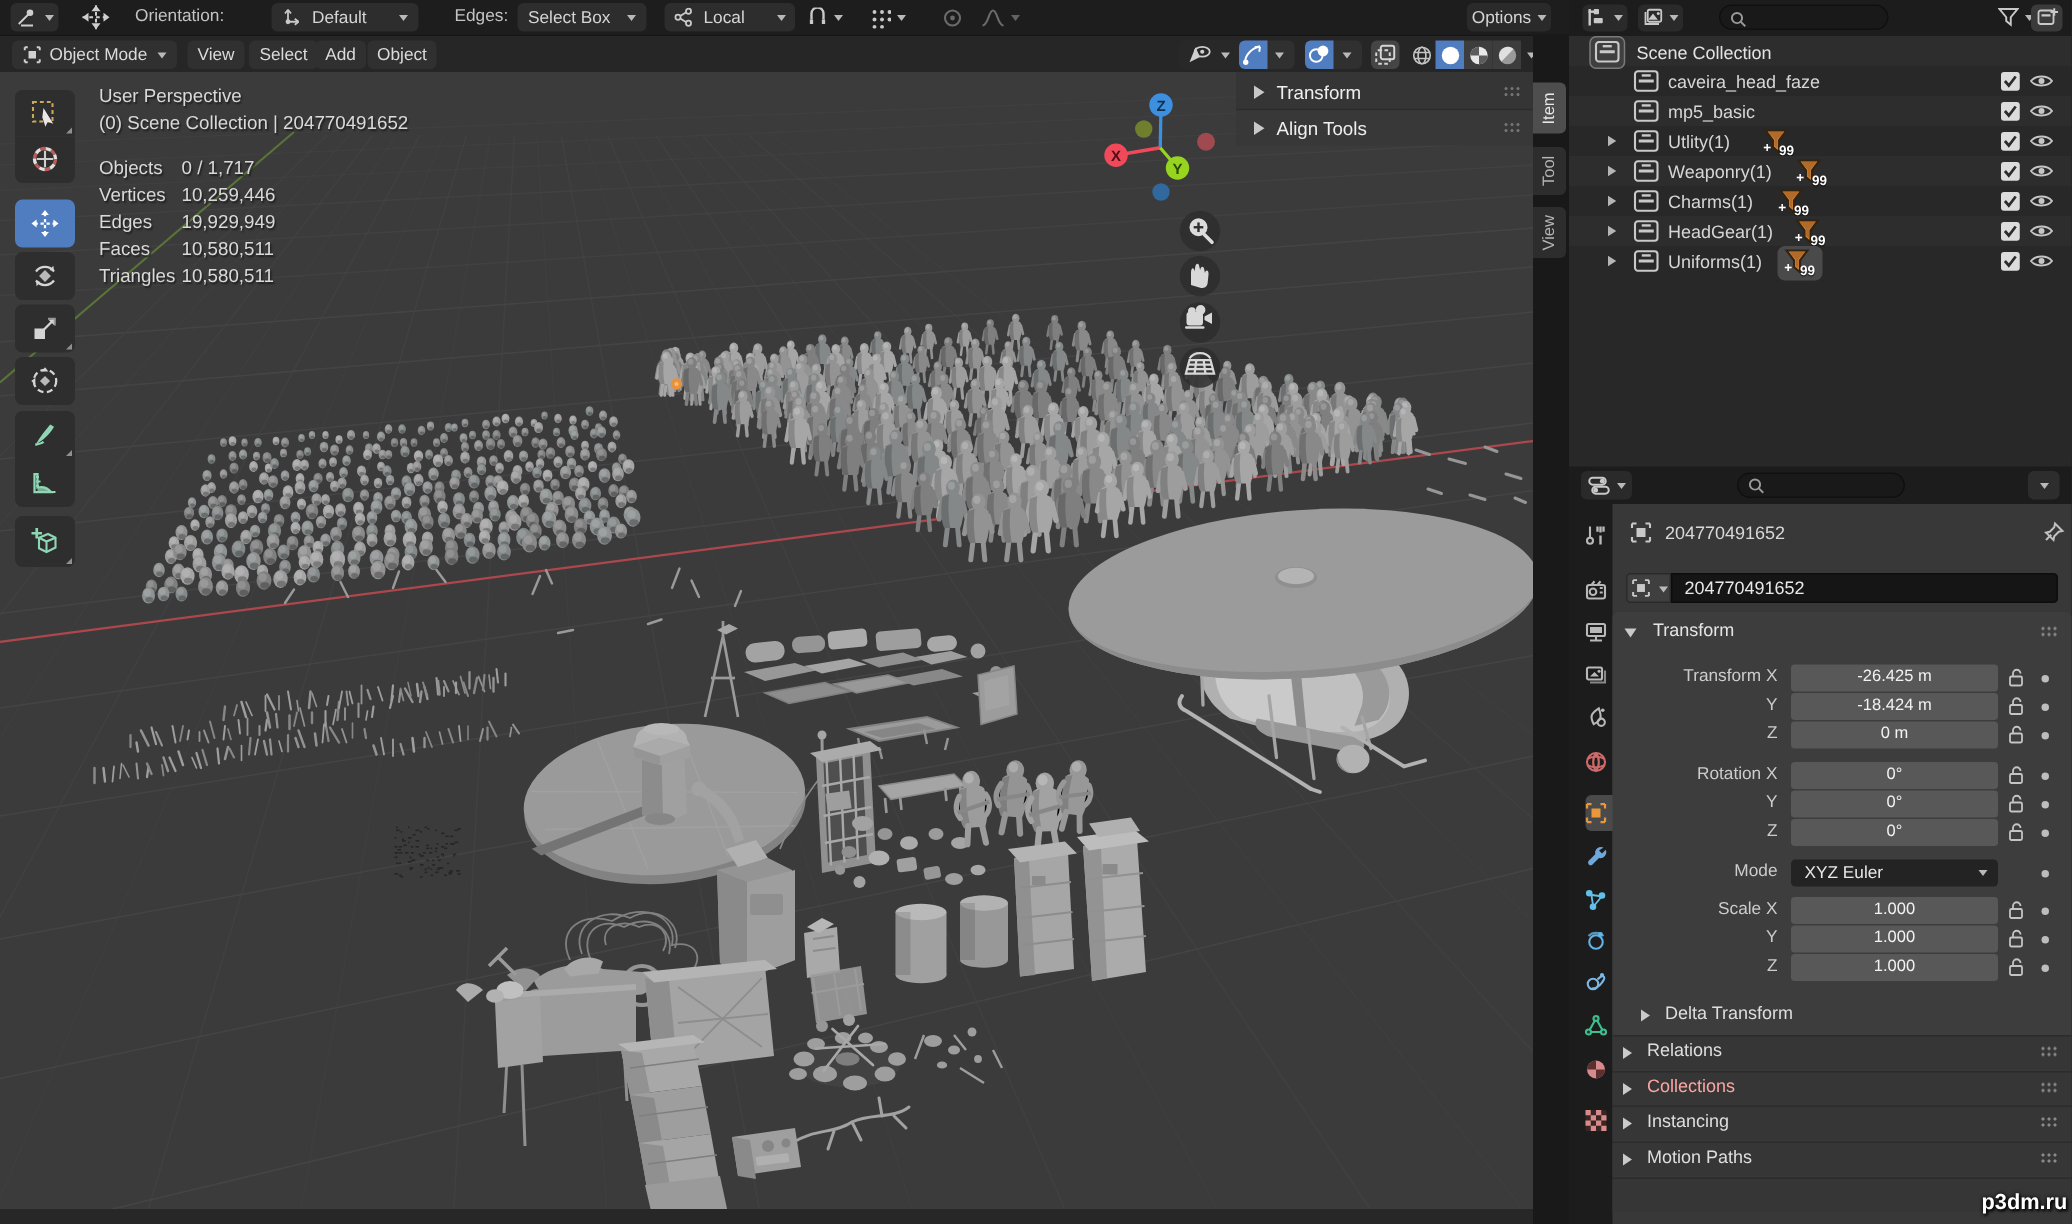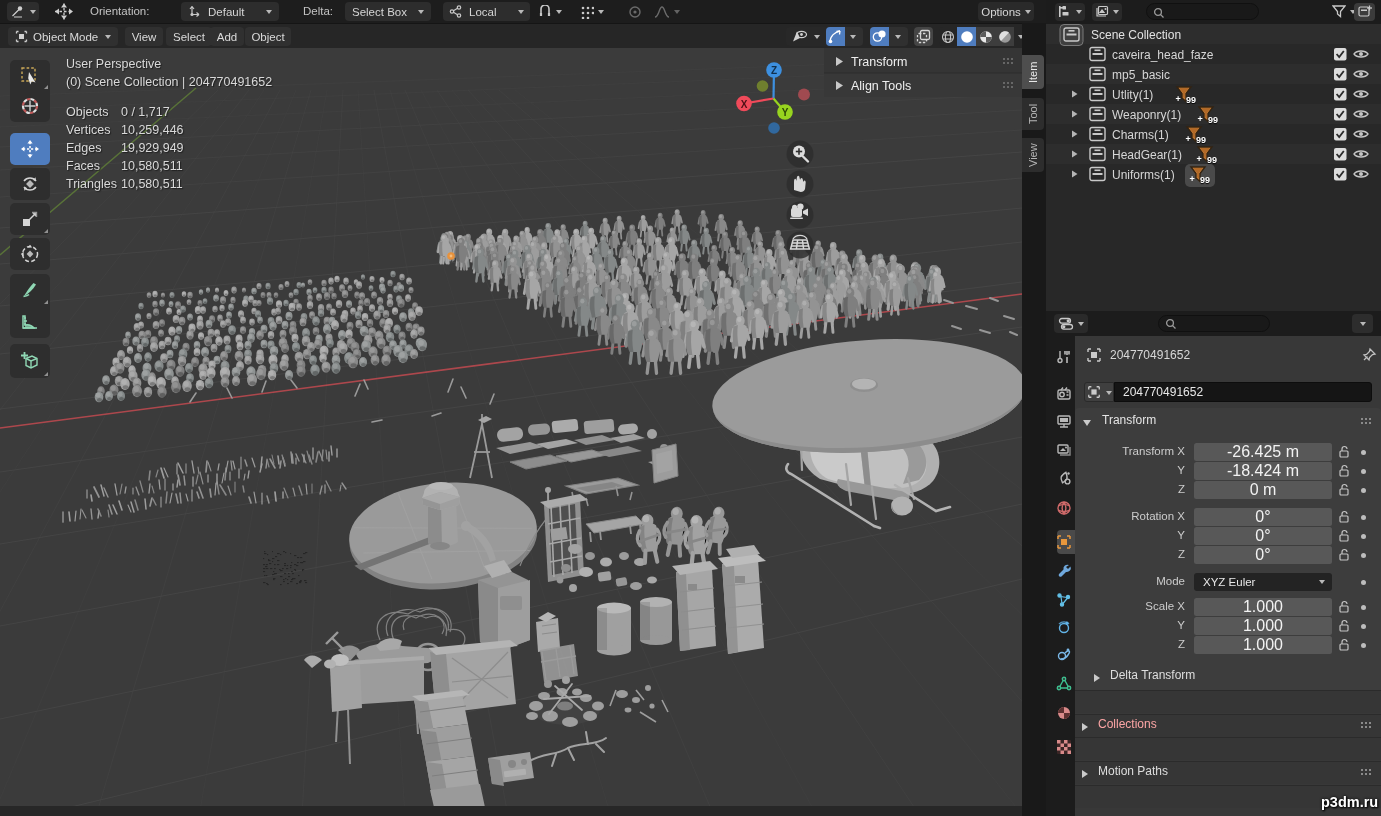--- a/index.html
+++ b/index.html
@@ -14,21 +14,21 @@
 .men{position:absolute;top:3px;height:19px;background:#303030;border-radius:4px;color:#dadada;
  font-size:11.5px;display:flex;align-items:center;justify-content:center}
 .car{width:0;height:0;border-left:3.5px solid transparent;border-right:3.5px solid transparent;
  border-top:4.5px solid #b9b9b9;display:inline-block}
 svg.ic{display:block}
 #vp{position:absolute;left:0;top:48px}
 .tab{position:absolute;left:1022px;width:22px;background:#2d2d2d;color:#b5b5b5;font-size:11px;
  border-radius:4px 0 0 4px;display:flex;align-items:center;justify-content:center;
  writing-mode:vertical-rl;transform:rotate(180deg)}
 .plabel{position:absolute;color:#cccccc;font-size:11.5px;text-align:right}
-.pfield{position:absolute;background:#585858;border-radius:2.5px;color:#f2f2f2;font-size:16px;
+.pfield{position:absolute;background:#585858;border-radius:2.5px;color:#f2f2f2;font-size:11px;
  text-align:center;line-height:17px}
 .dots6{position:absolute;width:12px;height:8px;
  background-image:radial-gradient(#8a8a8a 1px,transparent 1.1px);background-size:4px 4px}
 </style></head>
 <body>
 <div id="topbar" class="abs">
     <div class="pill" style="left:7px;top:2px;width:32px;height:19px">
 <svg class="ic" width="15" height="14" viewBox="0 0 15 14">
         <g stroke="#cfcfcf" fill="none" stroke-width="1.2">
 <path d="M1.5,11 L10,2.5 M3,12 h8"></path>
@@ -53,21 +53,21 @@
         <g stroke="#c8c8c8" fill="none" stroke-width="1.2">
 <path d="M4,1.5 v8 M4,9.5 h7"></path>
           <path d="M4,1.5 l-2,2.5 M4,1.5 l2,2.5"></path>
           <path d="M11,9.5 l-2.5,-2 M11,9.5 l-2.5,2"></path>
 <circle cx="4" cy="9.5" r="1.6" fill="#c8c8c8" stroke="none"></circle>
         </g>
       </svg>
 <span style="flex:1;text-align:left;padding-left:3px">Default</span>
       <span class="car"></span>
     </div>
-    <div class="lbl" style="left:303px;top:0">Delta:</div>
+    <div class="lbl" style="left:303px;top:0">Edges:</div>
     <div class="pill" style="left:345px;top:2px;width:86px;height:19px;padding:0 7px">
 <span style="flex:1;text-align:left">Select Box</span>
       <span class="car"></span>
     </div>
     <div class="pill" style="left:443px;top:2px;width:87px;height:19px;justify-content:flex-start;padding:0 6px">
 <svg class="ic" width="13" height="13" viewBox="0 0 13 13">
         <g stroke="#c8c8c8" fill="none" stroke-width="1.2">
 <circle cx="3" cy="6.5" r="1.7"></circle>
           <circle cx="10" cy="2.5" r="1.7"></circle>
           <circle cx="10" cy="10.5" r="1.7"></circle>
@@ -2066,25 +2066,33 @@
 <g fill="none" stroke="#c4c4c4" stroke-width="1.2">
         <rect x="2" y="6" width="8" height="6" rx="1"></rect>
 <path d="M8,6 V4 a2.5,2.5 0 0 1 5,0" transform="translate(-4 0)"></path>
       </g>
     </svg>
     <div class="abs" style="left:315px;top:643px;width:5px;height:5px;border-radius:50%;background:#bdbdbd"></div>
     <div class="abs" style="left:48px;top:668px;width:280px;height:16px">
 <span style="display:inline-block;width:0;height:0;border-top:4.5px solid transparent;border-bottom:4.5px solid transparent;border-left:6px solid #cacaca"></span>
 <span style="color:#dedede;font-size:12px;position:absolute;left:16px;top:0">Delta Transform</span></div>
     <div class="abs" style="left:29px;top:690px;width:306px;height:23px;background:#363636;border-top:1px solid #2b2b2b"></div>
+    <div class="abs" style="left:36px;top:693px;width:292px;height:16px">
+<span style="display:inline-block;width:0;height:0;border-top:4.5px solid transparent;border-bottom:4.5px solid transparent;border-left:6px solid #cacaca"></span>
+<span style="color:#dedede;font-size:12px;position:absolute;left:16px;top:0">Relations</span>
+<div class="dots6" style="right:2px;top:4px"></div></div>
     <div class="abs" style="left:29px;top:714px;width:306px;height:23px;background:#363636;border-top:1px solid #2b2b2b"></div>
     <div class="abs" style="left:36px;top:717px;width:292px;height:16px">
 <span style="display:inline-block;width:0;height:0;border-top:4.5px solid transparent;border-bottom:4.5px solid transparent;border-left:6px solid #cacaca"></span>
 <span style="color:#fca5a5;font-size:12px;position:absolute;left:16px;top:0">Collections</span>
 <div class="dots6" style="right:2px;top:4px"></div></div>
     <div class="abs" style="left:29px;top:737px;width:306px;height:23px;background:#363636;border-top:1px solid #2b2b2b"></div>
+    <div class="abs" style="left:36px;top:740px;width:292px;height:16px">
+<span style="display:inline-block;width:0;height:0;border-top:4.5px solid transparent;border-bottom:4.5px solid transparent;border-left:6px solid #cacaca"></span>
+<span style="color:#dedede;font-size:12px;position:absolute;left:16px;top:0">Instancing</span>
+<div class="dots6" style="right:2px;top:4px"></div></div>
     <div class="abs" style="left:29px;top:761px;width:306px;height:23px;background:#363636;border-top:1px solid #2b2b2b"></div>
     <div class="abs" style="left:36px;top:764px;width:292px;height:16px">
 <span style="display:inline-block;width:0;height:0;border-top:4.5px solid transparent;border-bottom:4.5px solid transparent;border-left:6px solid #cacaca"></span>
 <span style="color:#dedede;font-size:12px;position:absolute;left:16px;top:0">Motion Paths</span>
 <div class="dots6" style="right:2px;top:4px"></div></div>
     <div class="abs" style="left:29px;top:785px;width:306px;height:23px;background:#363636;border-top:1px solid #2b2b2b"></div>
     <div style="position:fixed;left:1321px;top:794px;width:60px;color:#fff;font-size:14.5px;font-weight:bold;font-family:'Liberation Sans',sans-serif;text-shadow:1px 1px 2px #000,0 0 3px #000;z-index:9">p3dm.ru</div>
 </div>
 </body></html>

